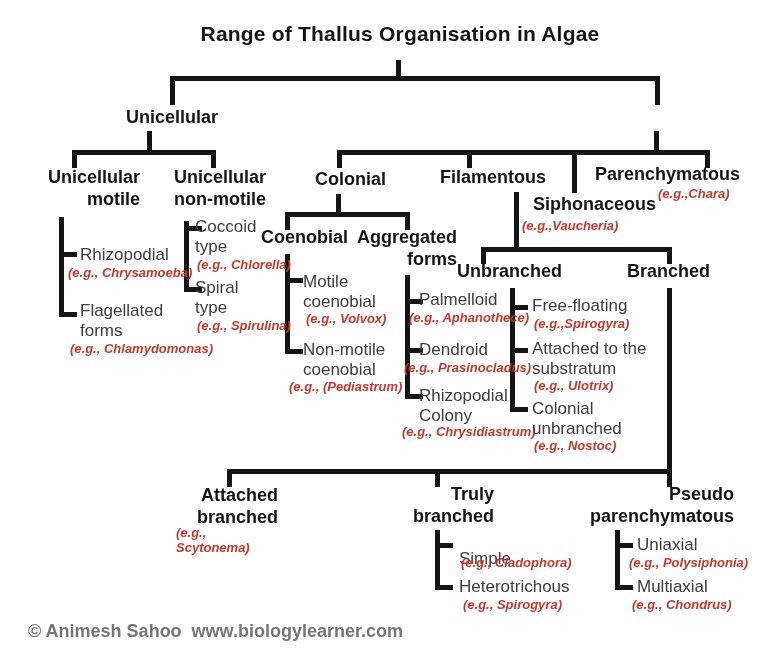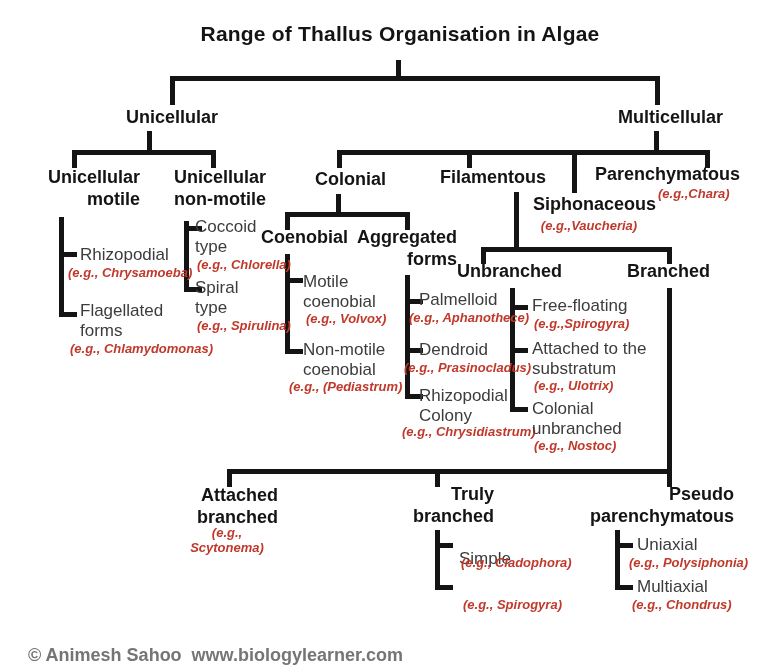--- a/index.html
+++ b/index.html
@@ -21,24 +21,24 @@
     color:var(--heading,#141414);text-align:right;white-space:pre-line;
   }
   .node{
     position:absolute;font-size:17px;font-weight:400;line-height:1.18;
     color:var(--node,#3c3c3c);white-space:pre-line;
   }
   .ex{
     position:absolute;font-size:13px;font-weight:700;font-style:italic;
     color:var(--example,#c0392b);white-space:nowrap;
   }
-  .ex.center{text-align:center;white-space:pre-line;}
+  .ex.center{text-align:left;white-space:pre-line;}
   .footer{
     position:absolute;left:28px;top:621px;font-size:18px;font-weight:700;
-    color:var(--footer,#757575);white-space:pre;margin-top:24px;
+    color:var(--footer,#757575);white-space:pre;
   }
 </style>
 </head>
 <body>
 
 <div class="canvas">
 
   <div class="line" style="left:396px;top:60px;width:5px;height:18px"></div>
   <div class="line" style="left:170px;top:76px;width:490px;height:5px"></div>
   <div class="line" style="left:170px;top:76px;width:5px;height:29px"></div>
@@ -99,21 +99,20 @@
   <div class="line" style="left:440px;top:585px;width:13px;height:5px"></div>
 
   <div class="line" style="left:615px;top:530px;width:5px;height:60px"></div>
   <div class="line" style="left:620px;top:543px;width:13px;height:5px"></div>
   <div class="line" style="left:620px;top:585px;width:13px;height:5px"></div>
 
   <div class="title">Range of Thallus Organisation in Algae</div>
   <div class="footer">© Animesh Sahoo  www.biologylearner.com</div>
 
   <div class="hdr" style="left:98px;top:107px;width:120px">Unicellular</div>
-  <div class="hdr" style="left:593px;top:107px;width:130px">Multicellular</div>
 
   <div class="hdr" style="left:28px;top:167px;width:112px">Unicellular
 motile</div>
   <div class="hdr" style="left:146px;top:167px;width:120px">Unicellular
 non-motile</div>
 
   <div class="node" style="left:80px;top:245px">Rhizopodial</div>
   <div class="ex" style="left:68px;top:265px">(e.g., Chrysamoeba)</div>
   <div class="node" style="left:80px;top:301px;width:92px">Flagellated
 forms</div>
@@ -167,20 +166,21 @@
   <div class="hdr" style="left:176px;top:485px;width:102px">Attached
 branched</div>
   <div class="ex center" style="left:176px;top:525px;width:102px">(e.g., Scytonema)</div>
   <div class="hdr" style="left:392px;top:484px;width:102px">Truly
 branched</div>
   <div class="hdr" style="left:586px;top:484px;width:148px">Pseudo
 parenchymatous</div>
 
   <div class="node" style="left:459px;top:549px">Simple</div>
   <div class="ex" style="left:461px;top:555px">(e.g., Cladophora)</div>
+  <div class="node" style="left:459px;top:577px">Heterotrichous</div>
   <div class="ex" style="left:463px;top:597px">(e.g., Spirogyra)</div>
 
   <div class="node" style="left:637px;top:535px">Uniaxial</div>
   <div class="ex" style="left:629px;top:555px">(e.g., Polysiphonia)</div>
   <div class="node" style="left:637px;top:577px">Multiaxial</div>
   <div class="ex" style="left:632px;top:597px">(e.g., Chondrus)</div>
 
 </div>
 
 </body></html>

